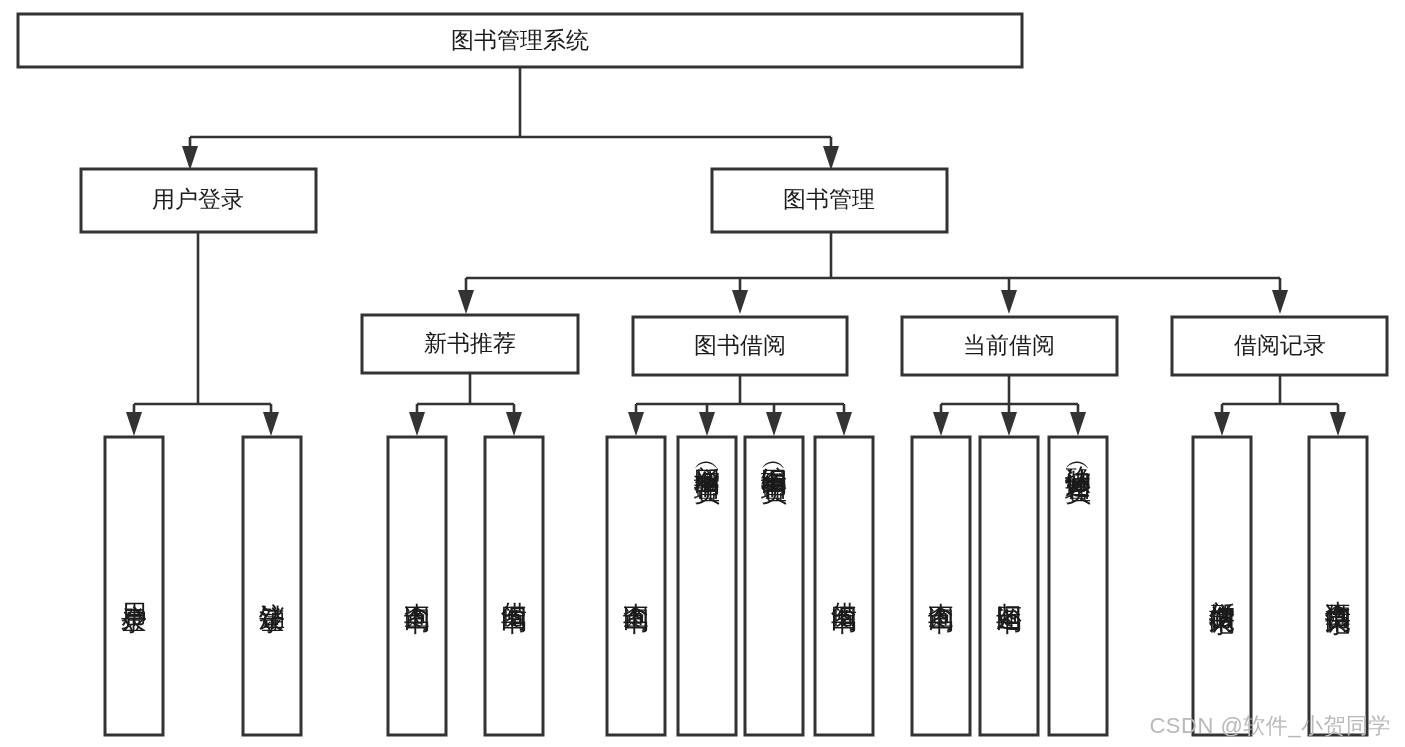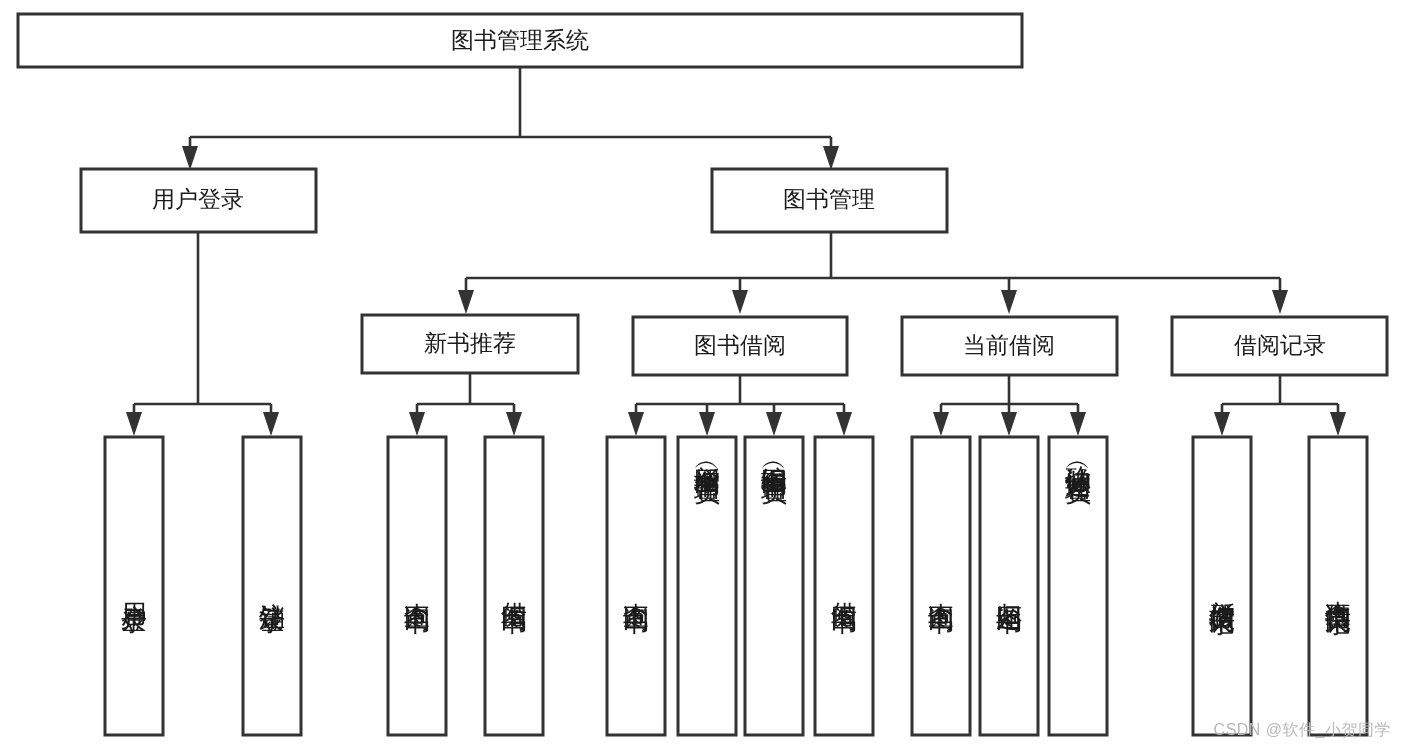--- a/index.html
+++ b/index.html
@@ -71,21 +71,21 @@
     letter-spacing: 2px;
     color: #1b1b1b;
     white-space: nowrap;
     text-align: center;
   }
   .watermark {
     position: absolute;
     right: 14px;
     bottom: 6px;
     font-family: "Liberation Sans", "DejaVu Sans", sans-serif;
-    font-size: 16px;
+    font-size: 22px;
     color: #b9b9b9;
     letter-spacing: 0.5px;
     white-space: nowrap;
   }
 </style>
 </head>
 <body>
 
 <div id="diagram-root">
 

